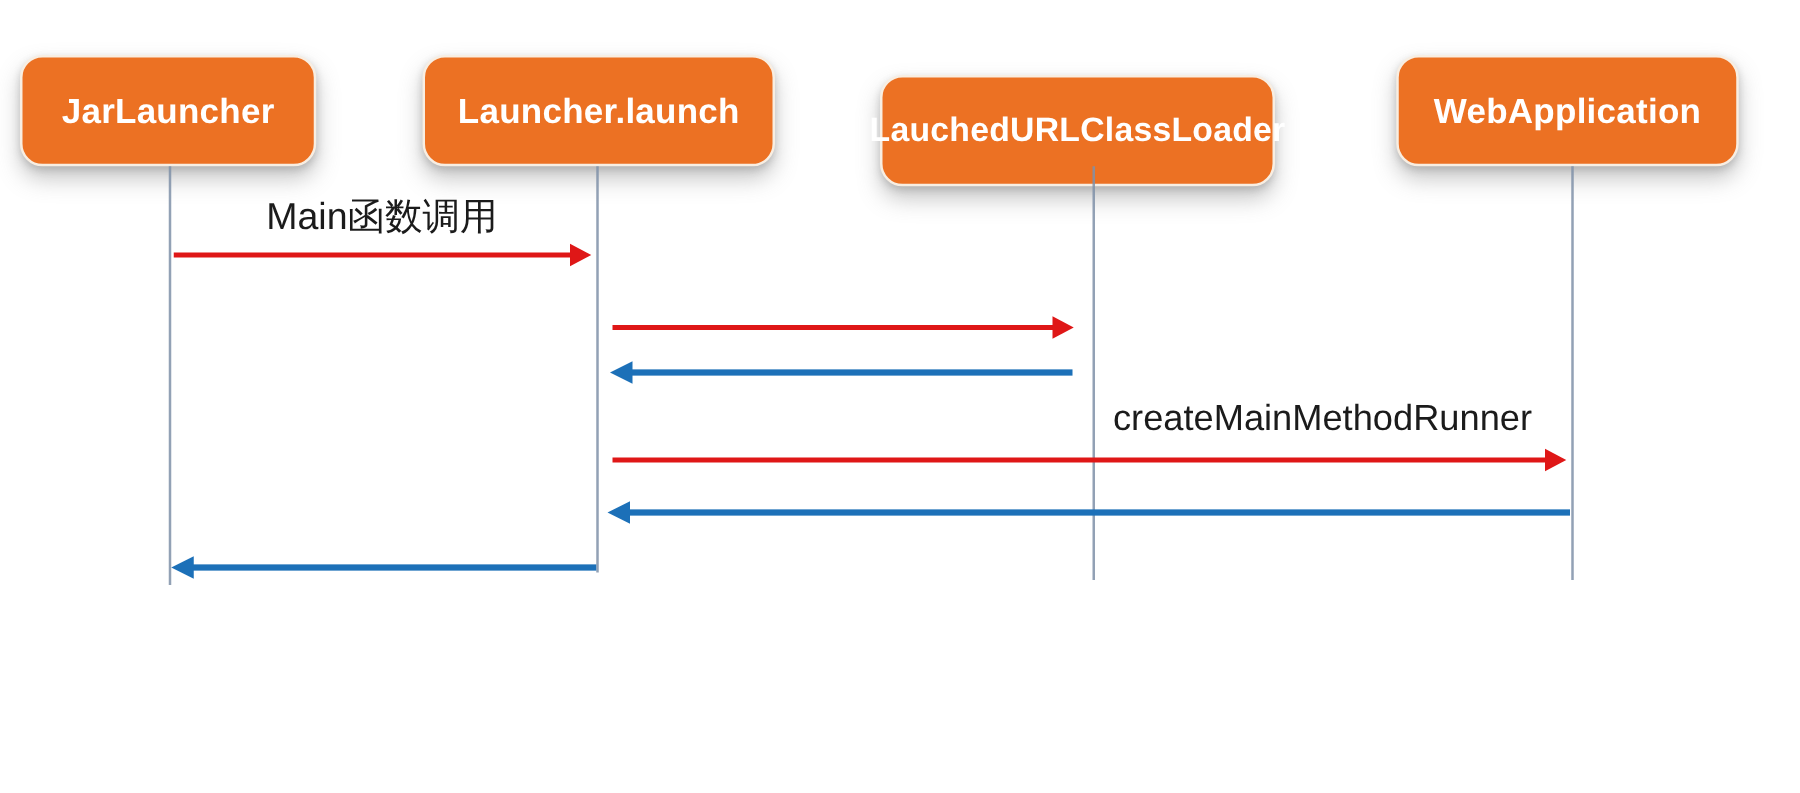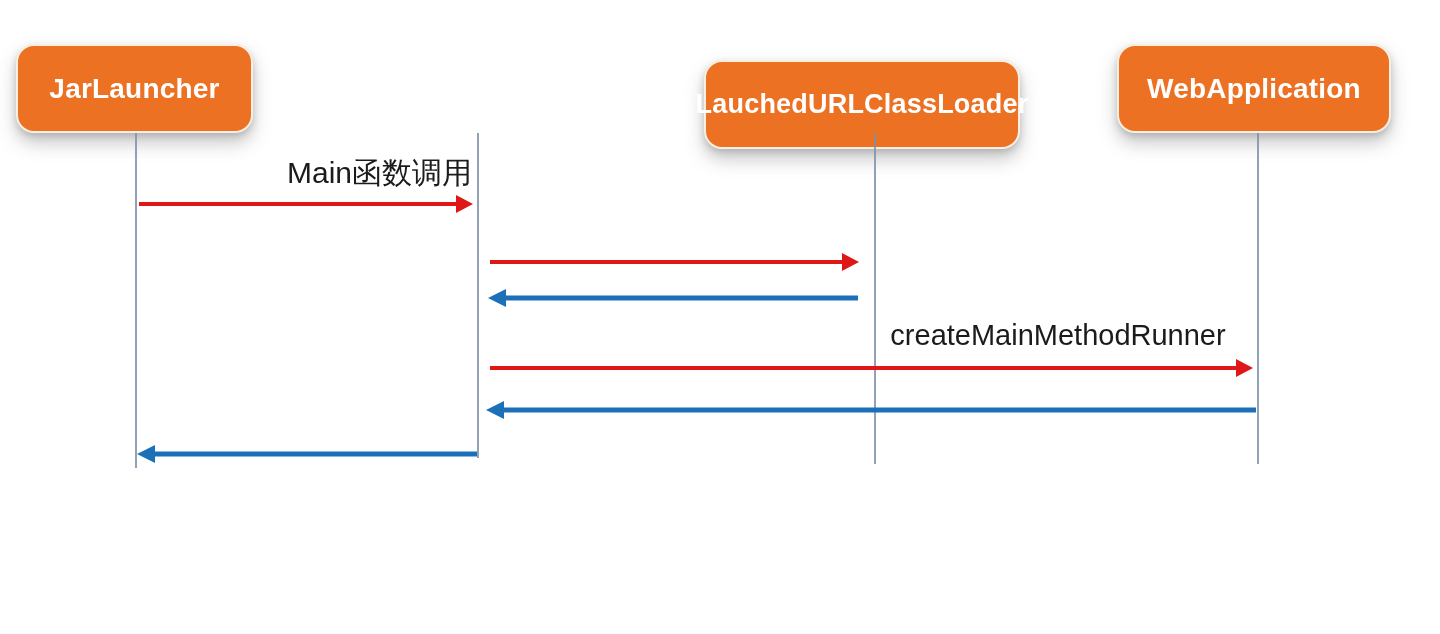--- a/index.html
+++ b/index.html
@@ -50,21 +50,21 @@
   #ll-2{left:874px;top:133px;height:331px;}
   #ll-3{left:1257px;top:133px;height:331px;}
   
   .msg-label{
     position:absolute;
     color:var(--c-label);
     text-align:center;
     white-space:nowrap;
     font-size:29px;
   }
-  #lbl-0{left:139px;width:333px;top:153px;font-size:30px;text-align:right;}
+  #lbl-0{left:139px;width:333px;top:153px;font-size:30px;}
   #lbl-1{left:490px;width:368px;top:211px;}
   #lbl-3{left:862px;width:392px;top:319px;}
   
   .arrow{position:absolute;}
   .shaft{position:absolute;top:50%;transform:translateY(-50%);}
   .arrow.call .shaft{height:4px;background:var(--c-call);left:0;width:calc(100% - 14px);}
   .arrow.ret  .shaft{height:5px;background:var(--c-return);left:16px;width:calc(100% - 16px);}
   .head{position:absolute;top:50%;transform:translateY(-50%);width:0;height:0;}
   .arrow.call .head{
     right:-1px;
@@ -97,20 +97,23 @@
   }
 </style>
 </head>
 <body>
 
 <div class="canvas">
 
   <div class="actor" id="actor-0">
     <span>JarLauncher</span>
   </div>
+  <div class="actor" id="actor-1">
+    <span>Launcher.launch</span>
+  </div>
   <div class="actor" id="actor-2">
     <span>LauchedURLClassLoader</span>
   </div>
   <div class="actor" id="actor-3">
     <span>WebApplication</span>
   </div>
 
   <div class="lifeline" id="ll-0"></div>
   <div class="lifeline" id="ll-1"></div>
   <div class="lifeline" id="ll-2"></div>

